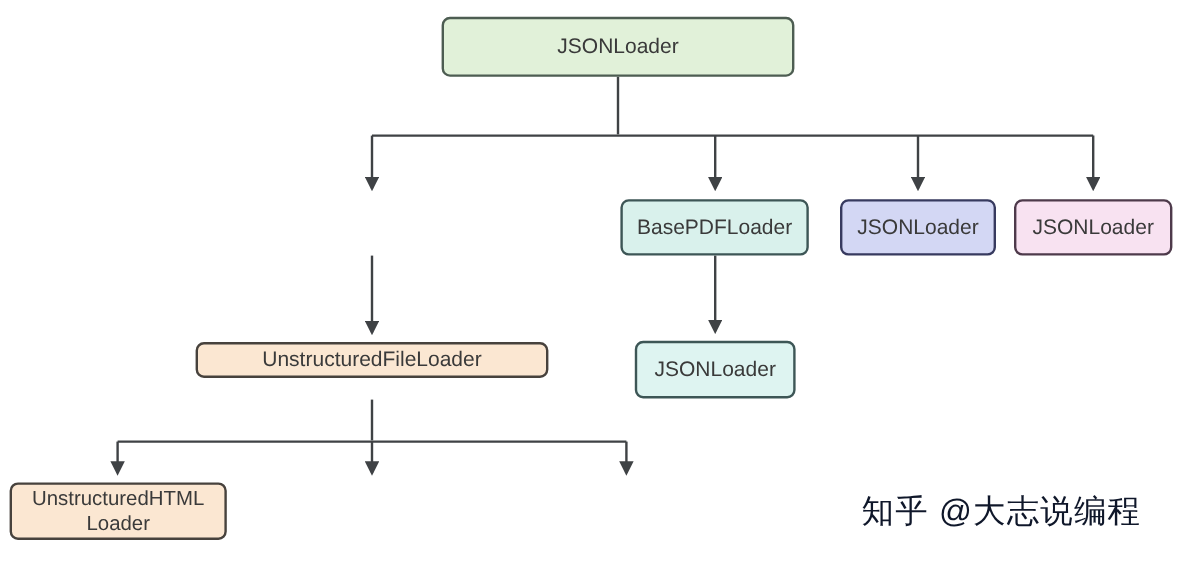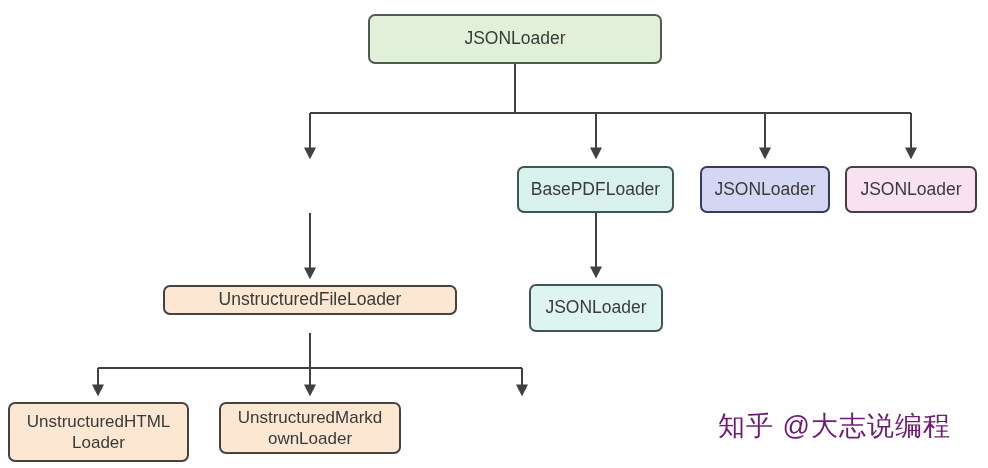--- a/index.html
+++ b/index.html
@@ -47,32 +47,32 @@
   .theme-pink   { background: #f8e2f1; border-color: #4e3a4b; }
 
   
   #n-base        { left: 368px; top: 14px;  width: 294px; height: 50px; }
   #n-unstr-base  { left: 163px; top: 166px; width: 294px; height: 47px; }
   #n-base-pdf    { left: 517px; top: 166px; width: 157px; height: 47px; }
   #n-json-left   { left: 700px; top: 166px; width: 130px; height: 47px; }
   #n-json-right  { left: 845px; top: 166px; width: 132px; height: 47px; }
   #n-unstr-file  { left: 163px; top: 285px; width: 294px; height: 30px; }
   #n-pypdf       { left: 529px; top: 284px; width: 134px; height: 48px; }
-  #n-html        { left: 8px;   top: 402px; width: 181px; height: 60px; font-size: 17px; padding: 2px 14px; }
+  #n-html        { left: 8px;   top: 402px; width: 181px; height: 48px; font-size: 17px; padding: 2px 14px; }
   #n-markdown    { left: 219px; top: 402px; width: 182px; height: 52px; font-size: 17px; padding: 2px 14px; }
   #n-excel       { left: 431px; top: 402px; width: 182px; height: 52px; font-size: 17px; padding: 2px 14px; }
 
   .watermark {
     position: absolute;
     left: 718px;
     top: 408px;
     width: 260px;
     font-size: 27px;
     letter-spacing: 1px;
-    color: #701a75;
+    color: #0f172a;
     text-shadow: 1px 1px 0 #ffffff;
     white-space: nowrap;
   }
 </style>
 </head>
 <body>
 
 <div class="canvas">
 
   <svg class="edges" viewBox="0 0 988 468" xmlns="http://www.w3.org/2000/svg">
@@ -110,18 +110,17 @@
   <div id="n-json-left" class="node theme-purple">JSONLoader</div>
 
   <div id="n-json-right" class="node theme-pink">JSONLoader</div>
 
   <div id="n-unstr-file" class="node theme-peach">UnstructuredFileLoader</div>
 
   <div id="n-pypdf" class="node theme-cyan2">JSONLoader</div>
 
   <div id="n-html" class="node theme-peach">UnstructuredHTMLLoader</div>
 
-  <div id="n-markdown" class="node theme-peach">UnstructuredMarkdownLoader</div>
 
 
   <div class="watermark">知乎 @大志说编程</div>
 
 </div>
 
 </body></html>

